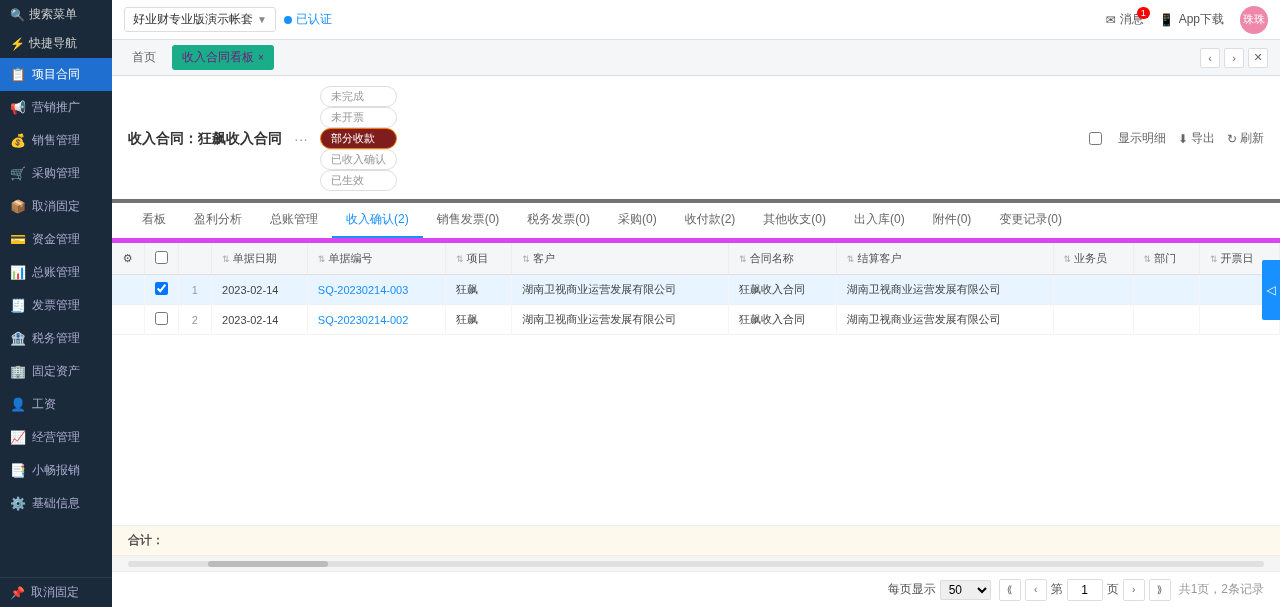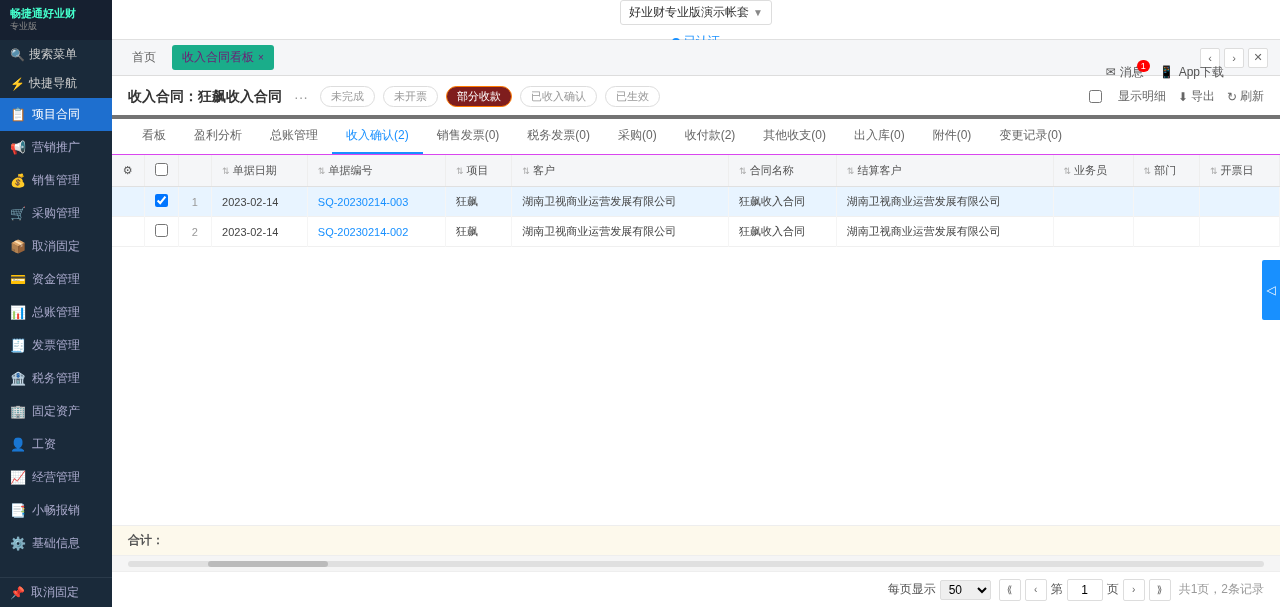--- a/index.html
+++ b/index.html
@@ -15,21 +15,21 @@
     .sidebar-item { display: flex; align-items: center; padding: 8px 10px; cursor: pointer; font-size: 12px; color: #aac; gap: 6px; }
     .sidebar-item.active { background: #1e6fcf; color: #fff; }
     .sidebar-icon { width: 16px; height: 16px; display: inline-flex; align-items: center; justify-content: center; font-size: 13px; flex-shrink: 0; }
     .sidebar-item-label { font-size: 12px; }
     .sidebar-bottom { margin-top: auto; padding: 6px 10px; border-top: 1px solid #2a3a4a; display: flex; align-items: center; gap: 6px; color: #aac; cursor: pointer; font-size: 12px; }
 
     
     .main { flex: 1; display: flex; flex-direction: column; height: 100%; overflow: hidden; }
 
     
-    .topbar { height: 40px; background: #fff; display: flex; align-items: center; padding: 0 12px; border-bottom: 1px solid #e0e0e0; gap: 8px; flex-shrink: 0; flex-direction: column; }
+    .topbar { height: 40px; background: #fff; display: flex; align-items: center; padding: 0 12px; border-bottom: 1px solid #e0e0e0; gap: 8px; flex-shrink: 0; }
     .topbar-company { display: flex; align-items: center; gap: 4px; color: #333; font-size: 12px; border: 1px solid #ddd; border-radius: 3px; padding: 3px 8px; cursor: pointer; }
     .topbar-company .arrow { font-size: 10px; color: #888; }
     .topbar-cert { display: flex; align-items: center; gap: 4px; color: #1890ff; font-size: 12px; }
     .topbar-cert-dot { width: 8px; height: 8px; background: #1890ff; border-radius: 50%; }
     .topbar-right { margin-left: auto; display: flex; align-items: center; gap: 16px; }
     .topbar-btn { display: flex; align-items: center; gap: 4px; cursor: pointer; color: #555; font-size: 12px; position: relative; }
     .topbar-badge { position: absolute; top: -4px; right: -6px; background: #f00; color: #fff; border-radius: 8px; font-size: 9px; padding: 1px 4px; }
     .topbar-avatar { width: 28px; height: 28px; background: #e8a; border-radius: 50%; display: flex; align-items: center; justify-content: center; color: #fff; font-size: 11px; }
 
     
@@ -40,29 +40,29 @@
     .tabbar-nav { margin-left: auto; display: flex; gap: 4px; }
     .tabbar-nav-btn { width: 20px; height: 20px; display: flex; align-items: center; justify-content: center; cursor: pointer; color: #666; font-size: 11px; border: 1px solid #ddd; background: #fff; border-radius: 2px; }
 
     
     .content { flex: 1; display: flex; flex-direction: column; overflow: hidden; background: #fff; }
 
     
     .contract-header { padding: 10px 16px 8px; display: flex; align-items: center; gap: 12px; border-bottom: 4px solid #737373; flex-shrink: 0; }
     .contract-title { font-size: 14px; font-weight: bold; color: #333; }
     .contract-more { color: #999; cursor: pointer; font-size: 14px; }
-    .contract-status { display: flex; gap: 8px; }
+    .contract-status { display: flex; gap: 0; flex-direction: column; }
     .status-btn { padding: 2px 10px; border-radius: 12px; font-size: 11px; border: 1px solid #ddd; cursor: pointer; color: #999; background: #fff; }
     .status-btn.partial { background: #7f1d1d; color: #fff; border-color: #ff7a00; }
     .right-tools { margin-left: auto; display: flex; align-items: center; gap: 12px; }
     .tool-btn { font-size: 12px; color: #666; cursor: pointer; display: flex; align-items: center; gap: 3px; }
     .show-detail-cb { display: flex; align-items: center; gap: 16px; font-size: 12px; color: #666; }
 
     
-    .sub-tabs { display: flex; border-bottom: 1px solid #d946ef; padding: 0 16px; flex-shrink: 0; background: #fff; }
+    .sub-tabs { display: flex; border-bottom: 5px solid #d946ef; padding: 0 16px; flex-shrink: 0; background: #fff; }
     .sub-tab { padding: 8px 14px; font-size: 12px; color: #666; cursor: pointer; border-bottom: 2px solid transparent; }
     .sub-tab.active { color: #1890ff; border-bottom: 2px solid #1890ff; }
 
     
     .table-container { flex: 1; overflow: auto; position: relative; }
     table { width: 100%; border-collapse: collapse; font-size: 12px; }
     thead tr { background: #f5f6f8; }
     thead th { padding: 8px 10px; text-align: left; color: #555; font-weight: normal; border-bottom: 1px solid #e0e0e0; border-right: 1px solid #eee; white-space: nowrap; font-size: 11px; }
     thead th .sort { color: #aaa; font-size: 9px; }
     tbody tr { border-bottom: 1px solid #f0f0f0; }
@@ -92,26 +92,20 @@
     .page-input { width: 36px; height: 22px; border: 1px solid #ddd; border-radius: 2px; text-align: center; font-size: 12px; }
     .page-info { color: #999; }
 
     
     .right-panel-icon { position: fixed; right: 2px; top: 200px; width: 18px; height: 60px; background: #1890ff; display: flex; align-items: center; justify-content: center; cursor: pointer; border-radius: 2px 0 0 2px; color: #fff; font-size: 16px; }
   </style>
 </head>
 <body>
 
 <div class="sidebar">
-  <div class="sidebar-logo">
-    <div>
-      <div class="sidebar-logo-text">畅捷通好业财</div>
-      <div class="sidebar-logo-sub">专业版</div>
-    </div>
-  </div>
   <div class="sidebar-search">
     <span style="margin-right:4px;">🔍</span>
     <span>搜索菜单</span>
   </div>
   <div class="sidebar-nav">
     <span style="margin-right:4px;">⚡</span>
     <span>快捷导航</span>
   </div>
   <div id="sidebar-items">
       <div class="sidebar-item active">

